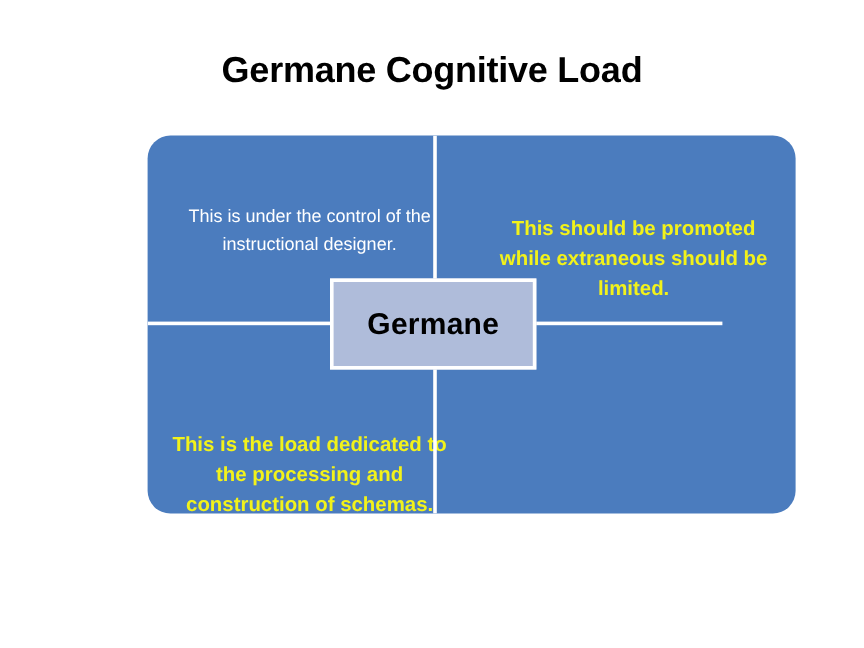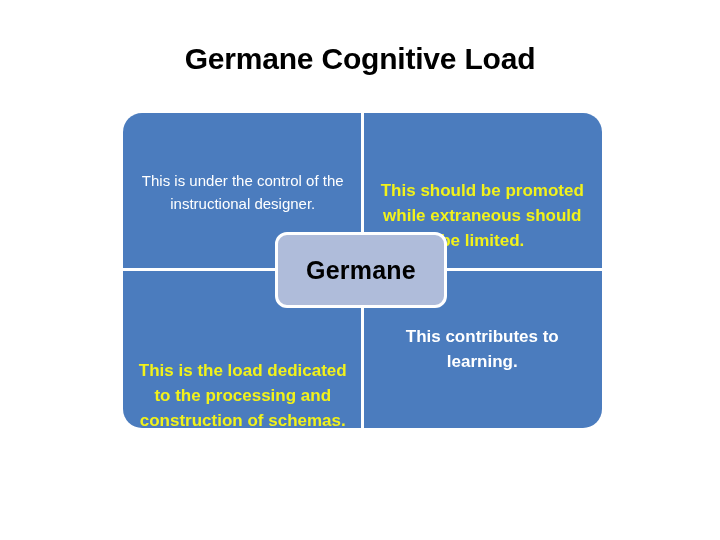--- a/index.html
+++ b/index.html
@@ -28,21 +28,21 @@
     letter-spacing: -0.2px;
     line-height: 46px;
     white-space: nowrap;
   }
 
   
   .matrix {
     position: absolute;
     left: 123px;
     top: 113px;
-    width: 479px;
+    width: 540px;
     height: 315px;
     background: #4b7cbe;
     border-radius: 19px;
     overflow: hidden;
   }
 
   .quadrant {
     position: absolute;
     width: 50%;
     height: 50%;
@@ -110,21 +110,21 @@
   
   .center-box {
     position: absolute;
     left: 275px;
     top: 232px;
     width: 172px;
     height: 76px;
     box-sizing: border-box;
     background: #afbcda;
     border: 3px solid #ffffff;
-    border-radius: 12px;
+    border-radius: 0;
     display: flex;
     align-items: center;
     justify-content: center;
   }
   .center-box-label {
     font-size: 25px;
     font-weight: bold;
     color: #000000;
     letter-spacing: 0.2px;
     white-space: nowrap;
@@ -142,23 +142,20 @@
   </div>
 
   <div class="quadrant q-tr">
     <div class="q-text text-yellow-bold">This should be promoted while extraneous  should be limited.</div>
   </div>
 
   <div class="quadrant q-bl">
     <div class="q-text text-yellow-bold">This is the load dedicated to the processing and construction of schemas.</div>
   </div>
 
-  <div class="quadrant q-br">
-    <div class="q-text text-white-bold">This contributes to learning.</div>
-  </div>
 
   <div class="divider-h"></div>
   <div class="divider-v"></div>
 
 </div>
 
 <div class="center-box">
   <span class="center-box-label">Germane</span>
 </div>
 

